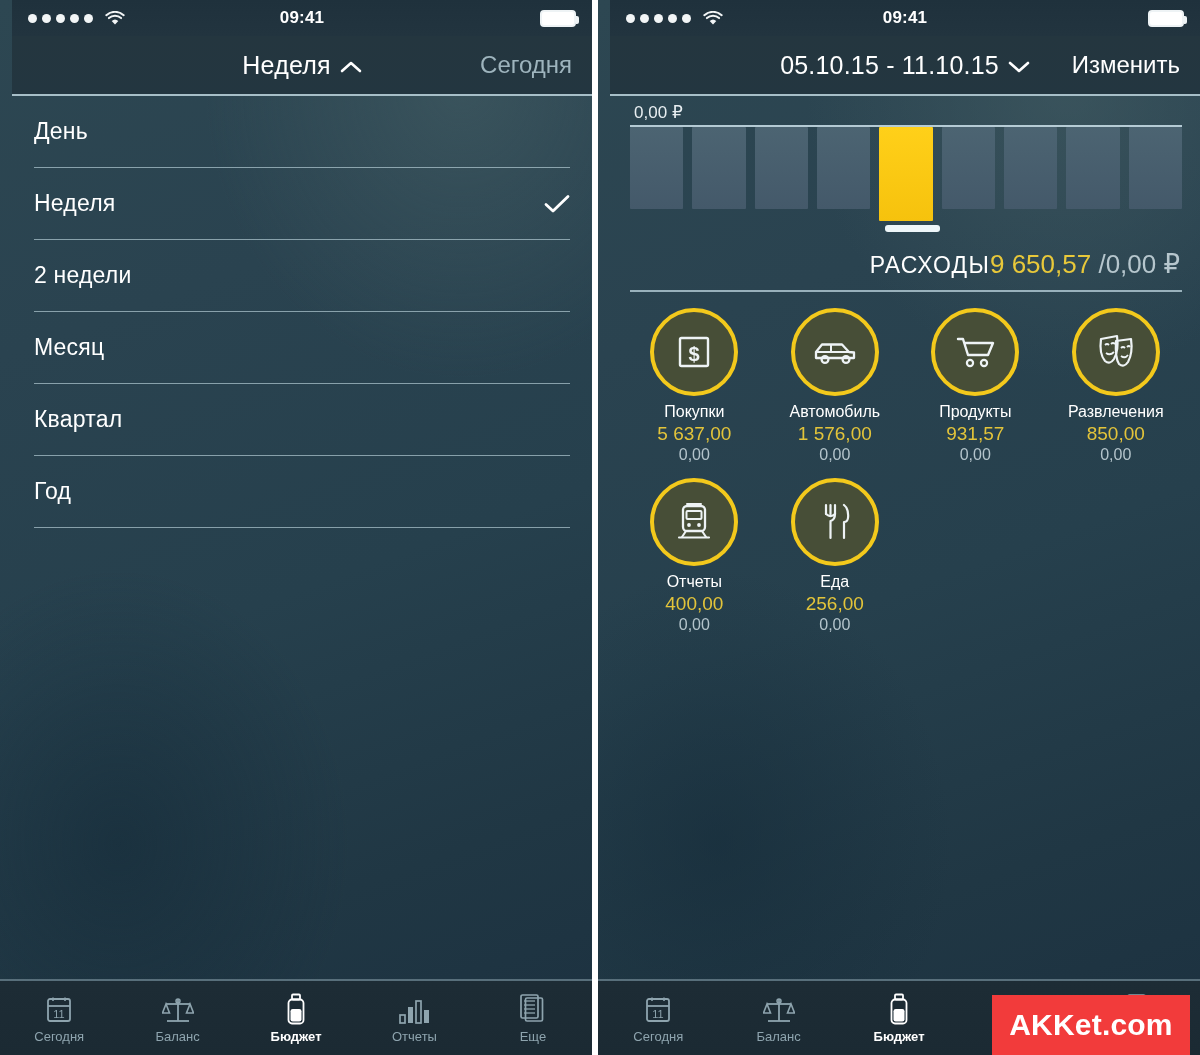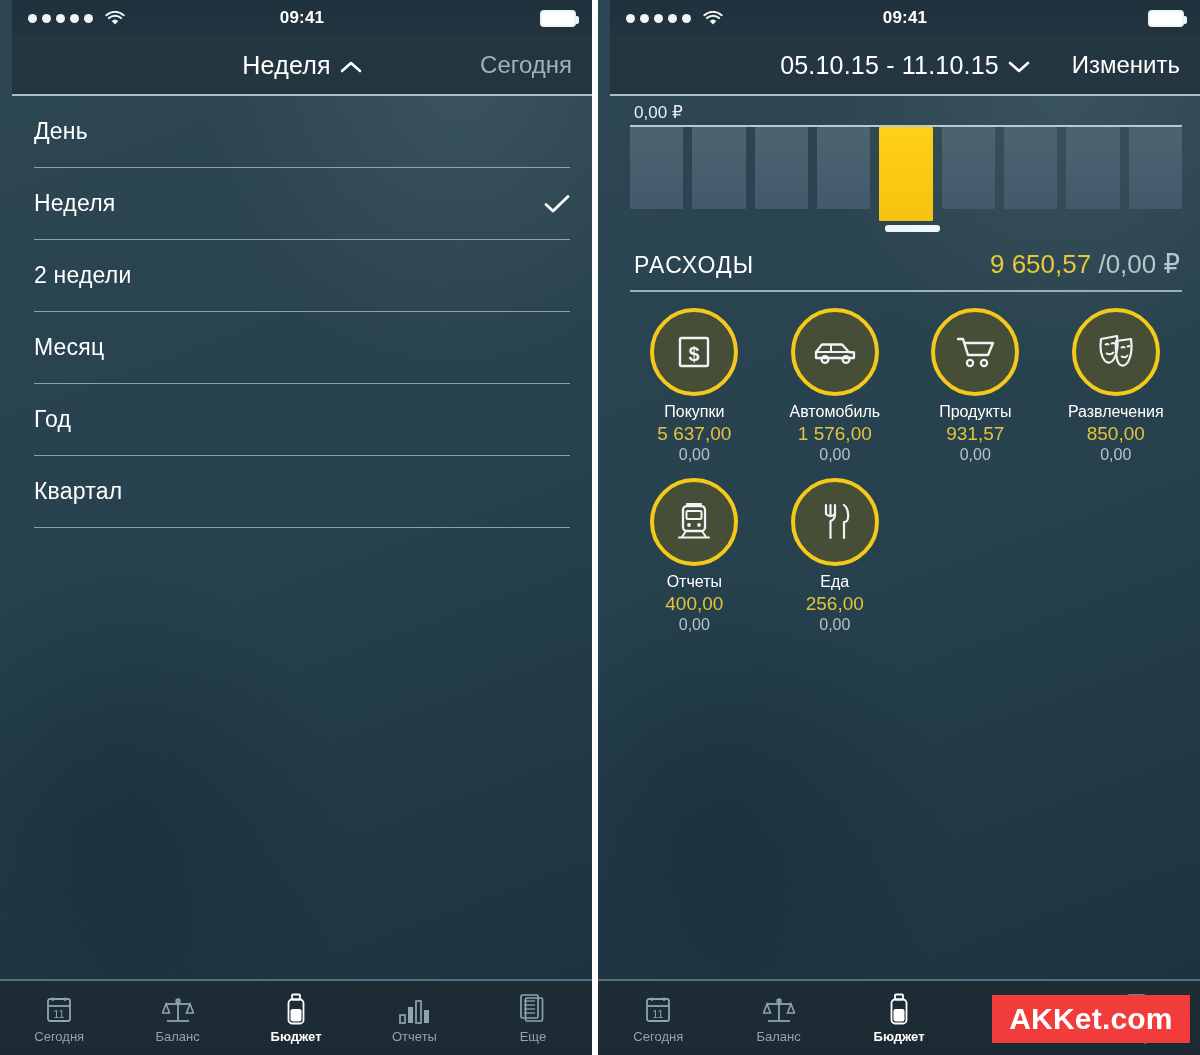--- a/index.html
+++ b/index.html
@@ -91,21 +91,21 @@
   .chart-axis-label{font-size:17px;color:#e8eef1;padding-left:4px;line-height:22px;}
   .chart-area{position:relative;height:98px;margin-top:1px;}
   .axis-line{position:absolute;left:0;right:0;top:0;height:2px;background:rgba(205,226,235,.85);}
   .bars{position:absolute;left:0;right:0;top:2px;bottom:0;display:flex;gap:9px;align-items:flex-start;}
   .bar{flex:1;background:linear-gradient(180deg,#4c6472 0%,#44596a 100%);height:82px;border-radius:1px;}
   .bar.sel{background:linear-gradient(180deg,#ffd019 0%,#f6c20d 100%);height:94px;}
   .bar-marker{
     position:absolute;height:7px;background:#eef6f9;border-radius:3px;bottom:-9px;
   }
   .expense-row{
-    display:flex;align-items:baseline;justify-content:space-between;
+    display:flex;align-items:baseline;justify-content:flex-end;
     padding:16px 2px 10px 4px;
     border-bottom:2px solid rgba(196,219,228,.72);
     margin:10px 0 0 0;
   }
   .expense-title{font-size:23px;color:#fff;letter-spacing:1.2px;}
   .expense-amounts{font-size:26px;}
   .expense-amounts .spent{color:#e8c83a;}
   .expense-amounts .limit{color:#b6c6cd;}
 
   
@@ -137,21 +137,21 @@
     color:#8ea4ae;
   }
   .tab.active{color:#ffffff;}
   .tab .ico{height:32px;display:flex;align-items:flex-end;justify-content:center;}
   .tab .tlabel{font-size:13px;}
   .tab.active .tlabel{font-weight:bold;}
 
   
   .watermark{
     position:absolute;z-index:50;
-    left:992px;top:995px;width:198px;height:48px;
+    left:992px;top:995px;width:198px;height:60px;
     background:#f23b3b;
     display:flex;align-items:center;justify-content:center;
     color:#ffffff;font-size:30px;font-weight:bold;letter-spacing:.2px;
   }
 </style>
 </head>
 <body>
 
 <div id="screen">
 
@@ -200,24 +200,24 @@
           </svg>
         </span>
       </div>
       <div class="list-row">
         <span class="lbl">2 недели</span>
       </div>
       <div class="list-row">
         <span class="lbl">Месяц</span>
       </div>
       <div class="list-row">
+        <span class="lbl">Квартал</span>
+      </div>
+      <div class="list-row">
         <span class="lbl">Год</span>
-      </div>
-      <div class="list-row">
-        <span class="lbl">Квартал</span>
       </div>
     </div>
 
     <div class="tabbar">
       <div class="tab">
         <span class="ico">
           <svg width="30" height="30" viewBox="0 0 30 30">
             <rect x="4" y="4" width="22" height="22" rx="2" stroke="currentColor" stroke-width="1.8" fill="none"></rect>
             <line x1="4" y1="11" x2="26" y2="11" stroke="currentColor" stroke-width="1.8"></line>
             <line x1="9" y1="2.5" x2="9" y2="6" stroke="currentColor" stroke-width="1.6"></line>

